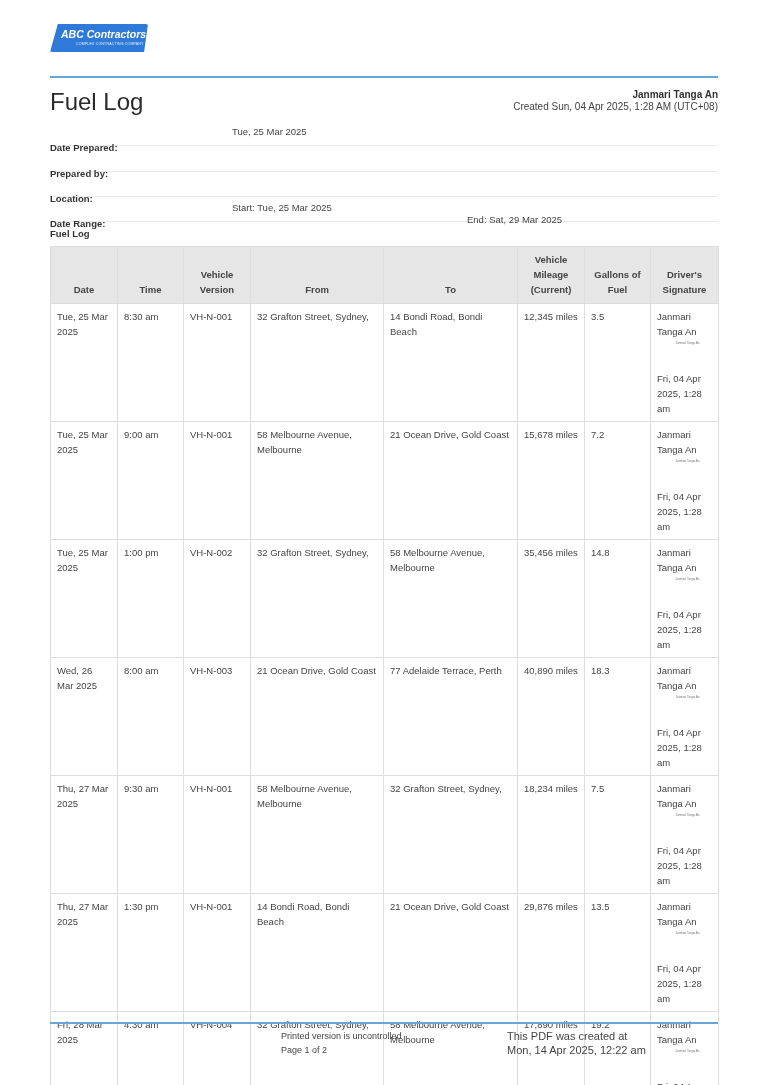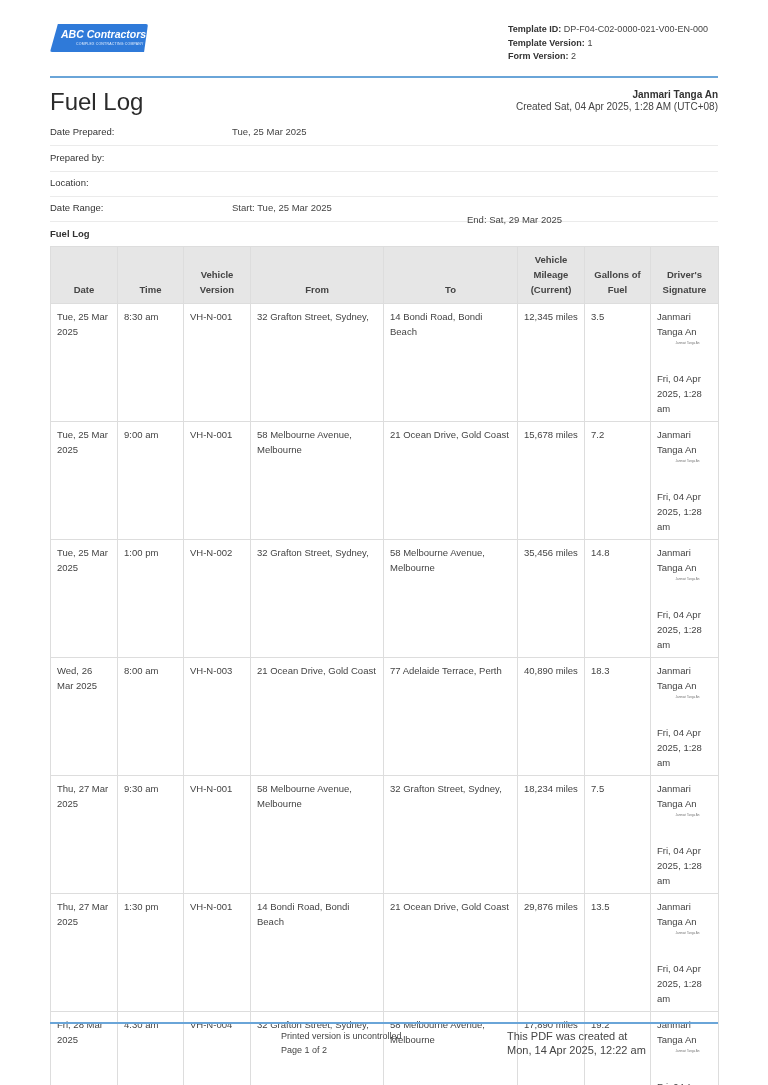--- a/index.html
+++ b/index.html
@@ -18,21 +18,21 @@
     .meta-label { font-weight: bold; color: #333; }
 
     .rule-top { position: absolute; left: 50px; top: 76px; width: 668px; height: 1.5px; background: #6aa5d8; }
 
     .title { position: absolute; left: 50px; top: 88px; font-size: 24px; color: #2b2b2b; }
     .author { position: absolute; right: 50px; top: 89px; text-align: right; font-size: 10px; line-height: 12px; }
     .author-name { font-weight: bold; color: #333; }
     .author-created { color: #444; }
 
     .info-row { position: absolute; left: 50px; width: 668px; height: 25px; border-bottom: 1px solid #ebebeb; font-size: 9.5px; }
-    .info-row .lbl { position: absolute; left: 0; top: 5px; font-weight: normal; color: #333; }
+    .info-row .lbl { position: absolute; left: 0; top: 21px; font-weight: bold; color: #333; }
     .info-row .val { position: absolute; left: 182px; top: 5px; color: #444; }
     .info-row .val2 { position: absolute; left: 417px; top: 5px; color: #444; margin-top: 12px; }
 
     .section-label { position: absolute; left: 50px; top: 228px; font-size: 9.5px; font-weight: bold; color: #333; }
 
     table.log { position: absolute; left: 50px; top: 246px; width: 668px; border-collapse: collapse; font-size: 9.5px; table-layout: fixed; }
     table.log th { background: #e6e6e6; text-align: center; vertical-align: bottom; font-weight: bold; color: #444; padding: 5px 6px 6px 6px; border: 1px solid #dddddd; line-height: 15px; height: 55px; }
     table.log td { vertical-align: top; padding: 5px 6px; border: 1px solid #dddddd; color: #444; line-height: 15px; height: 96px; }
     .sig-name { display: block; }
     .sig-scribble { display: block; font-size: 3px; color: #777; text-align: center; height: 8px; line-height: 8px; padding-left: 6px; }
@@ -46,42 +46,28 @@
 <body>
 
 <div class="header">
   <div class="logo">
     <div class="logo-shape"></div>
     <span class="logo-title">ABC Contractors</span>
     <span class="logo-sub">COMPLEX CONTRACTING COMPANY</span>
   </div>
 
 
-  <div class="meta-template">
-    <div>
-      <span class="meta-label">Template ID:</span>
-      <span>DP-F04-C02-0000-021-V00-EN-000</span>
-    </div>
-    <div>
-      <span class="meta-label">Template Version:</span>
-      <span>1</span>
-    </div>
-    <div>
-      <span class="meta-label">Form Version:</span>
-      <span>2</span>
-    </div>
-  </div>
 </div>
 
 <div class="rule-top"></div>
 
 <div class="title">Fuel Log</div>
 <div class="author">
   <div class="author-name">Janmari Tanga An</div>
-  <div class="author-created">Created Sat, 04 Apr 2025, 1:28 AM (UTC+08)</div>
+  <div class="author-created">Created Sun, 04 Apr 2025, 1:28 AM (UTC+08)</div>
 </div>
 
 <div class="info-row" style="top:121px;">
   <span class="lbl">Date Prepared:</span>
   <span class="val">Tue, 25 Mar 2025</span>
 </div>
 <div class="info-row" style="top:147px;">
   <span class="lbl">Prepared by:</span>
   <span class="val"></span>
 </div>

